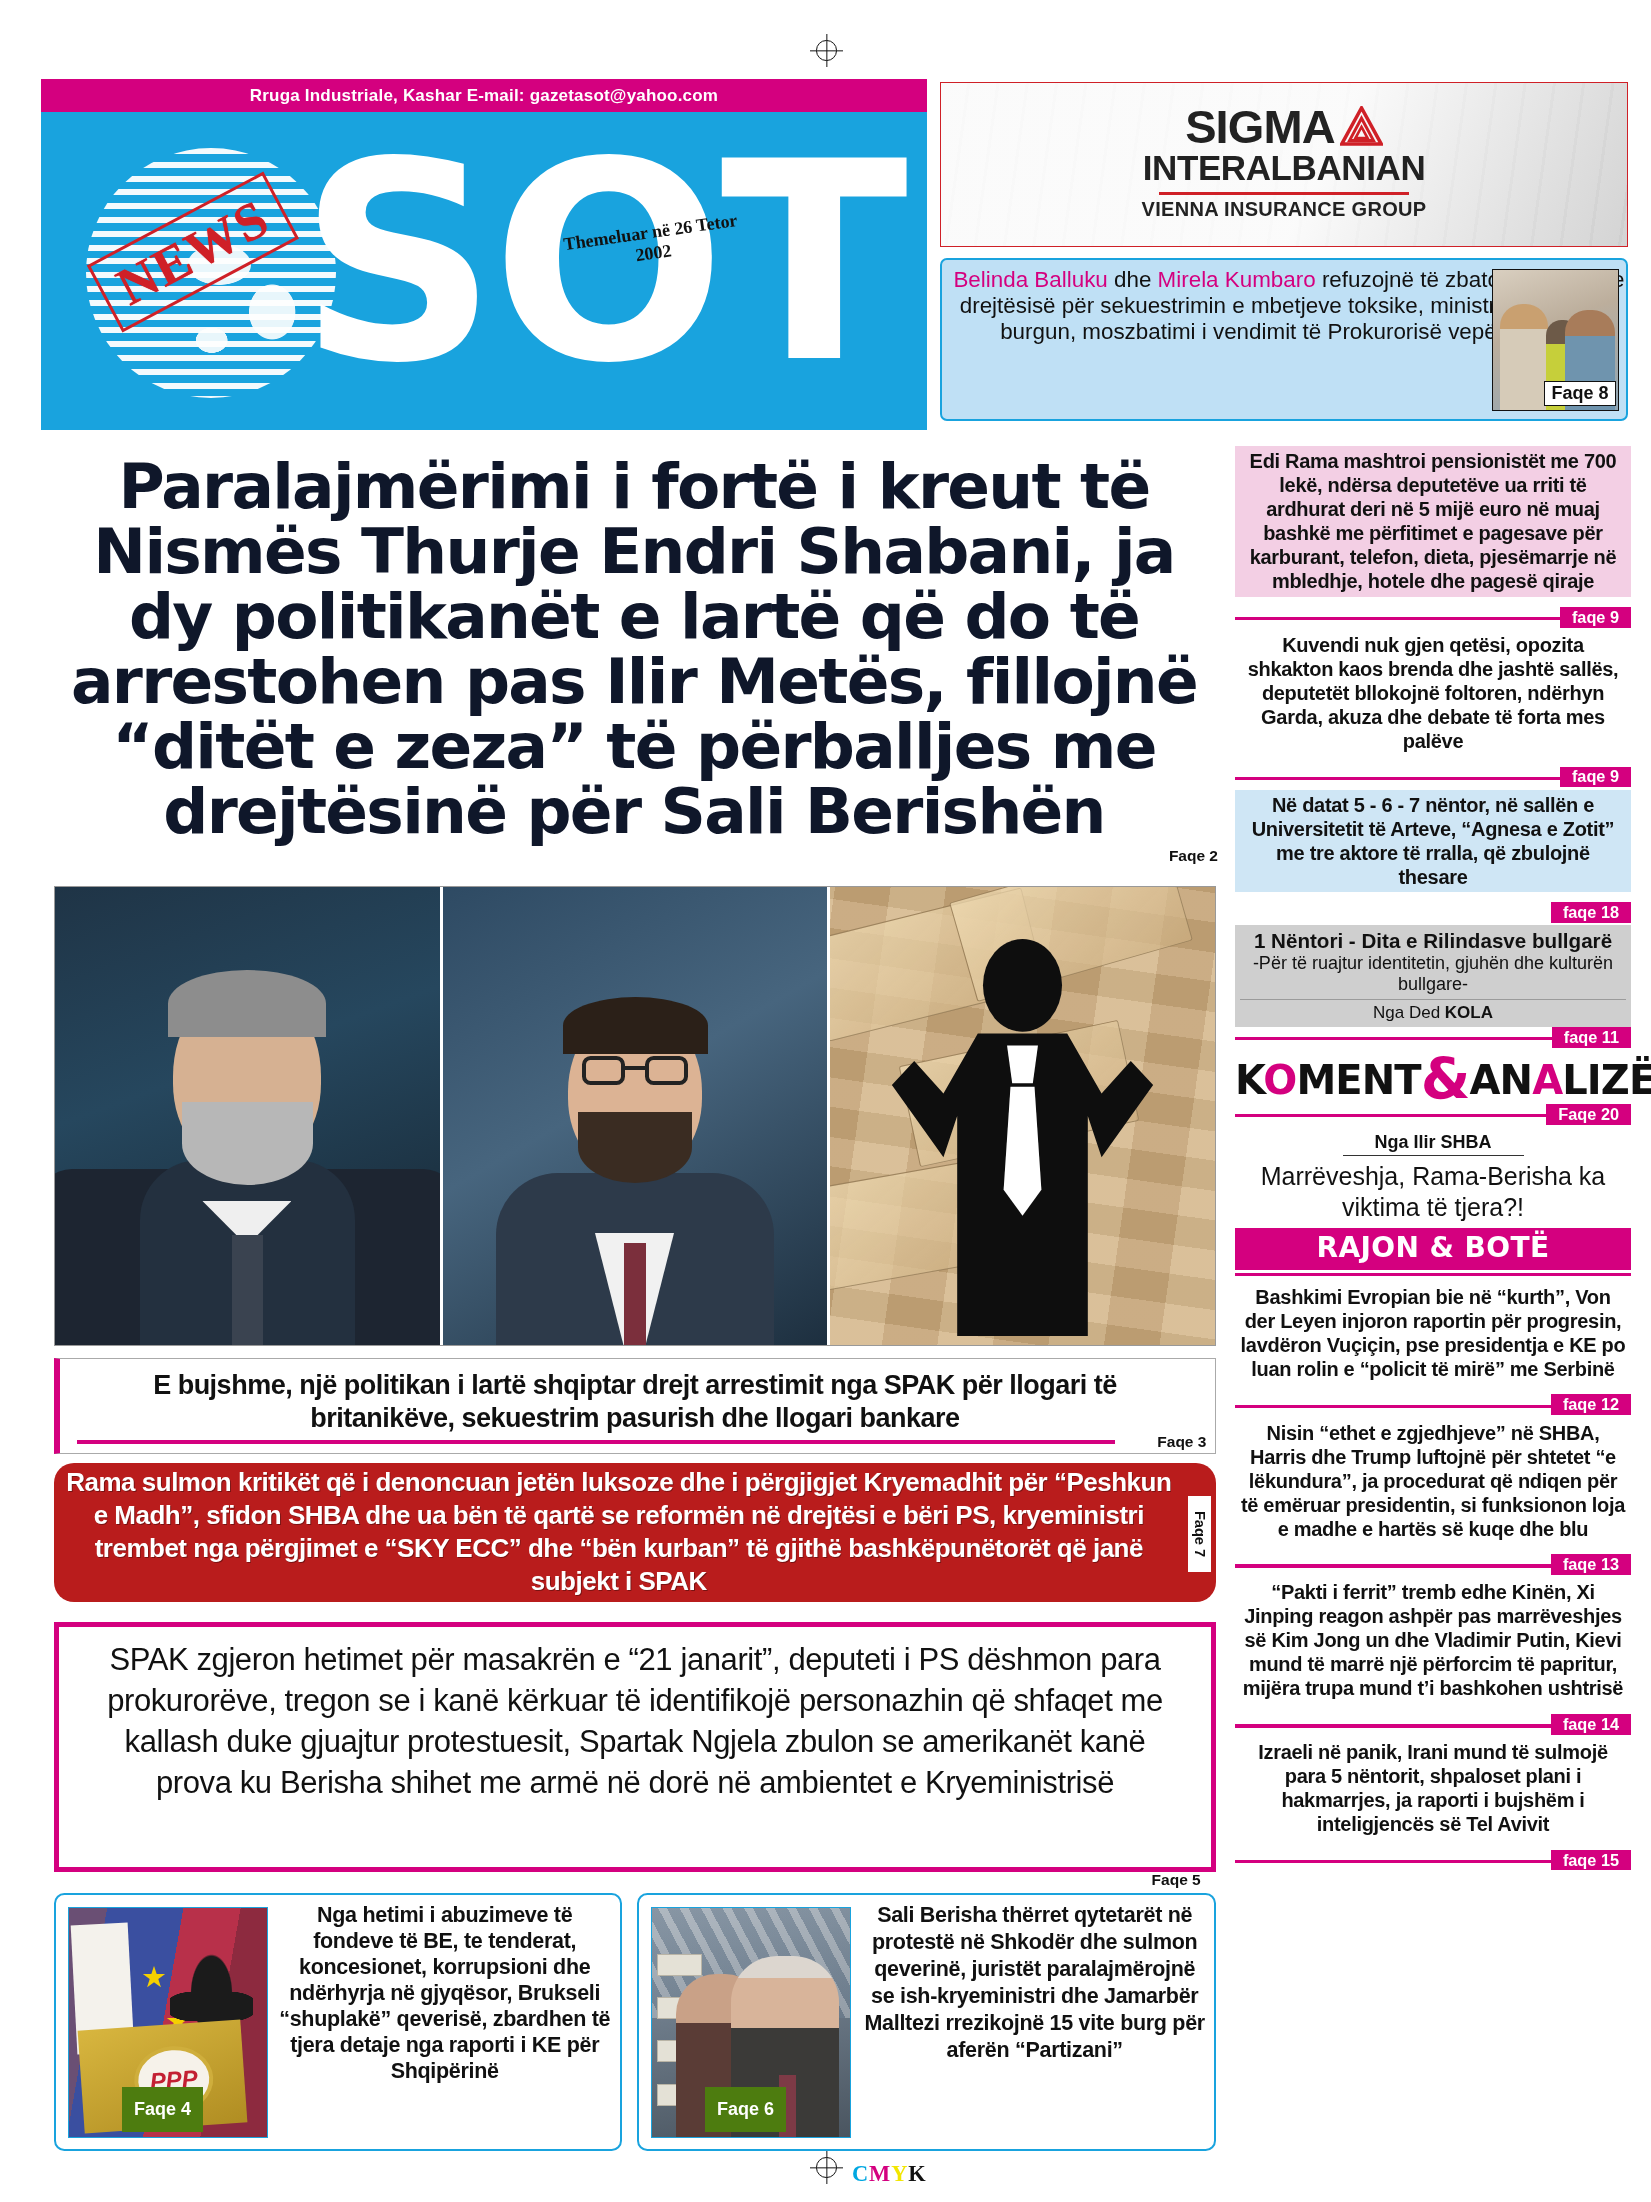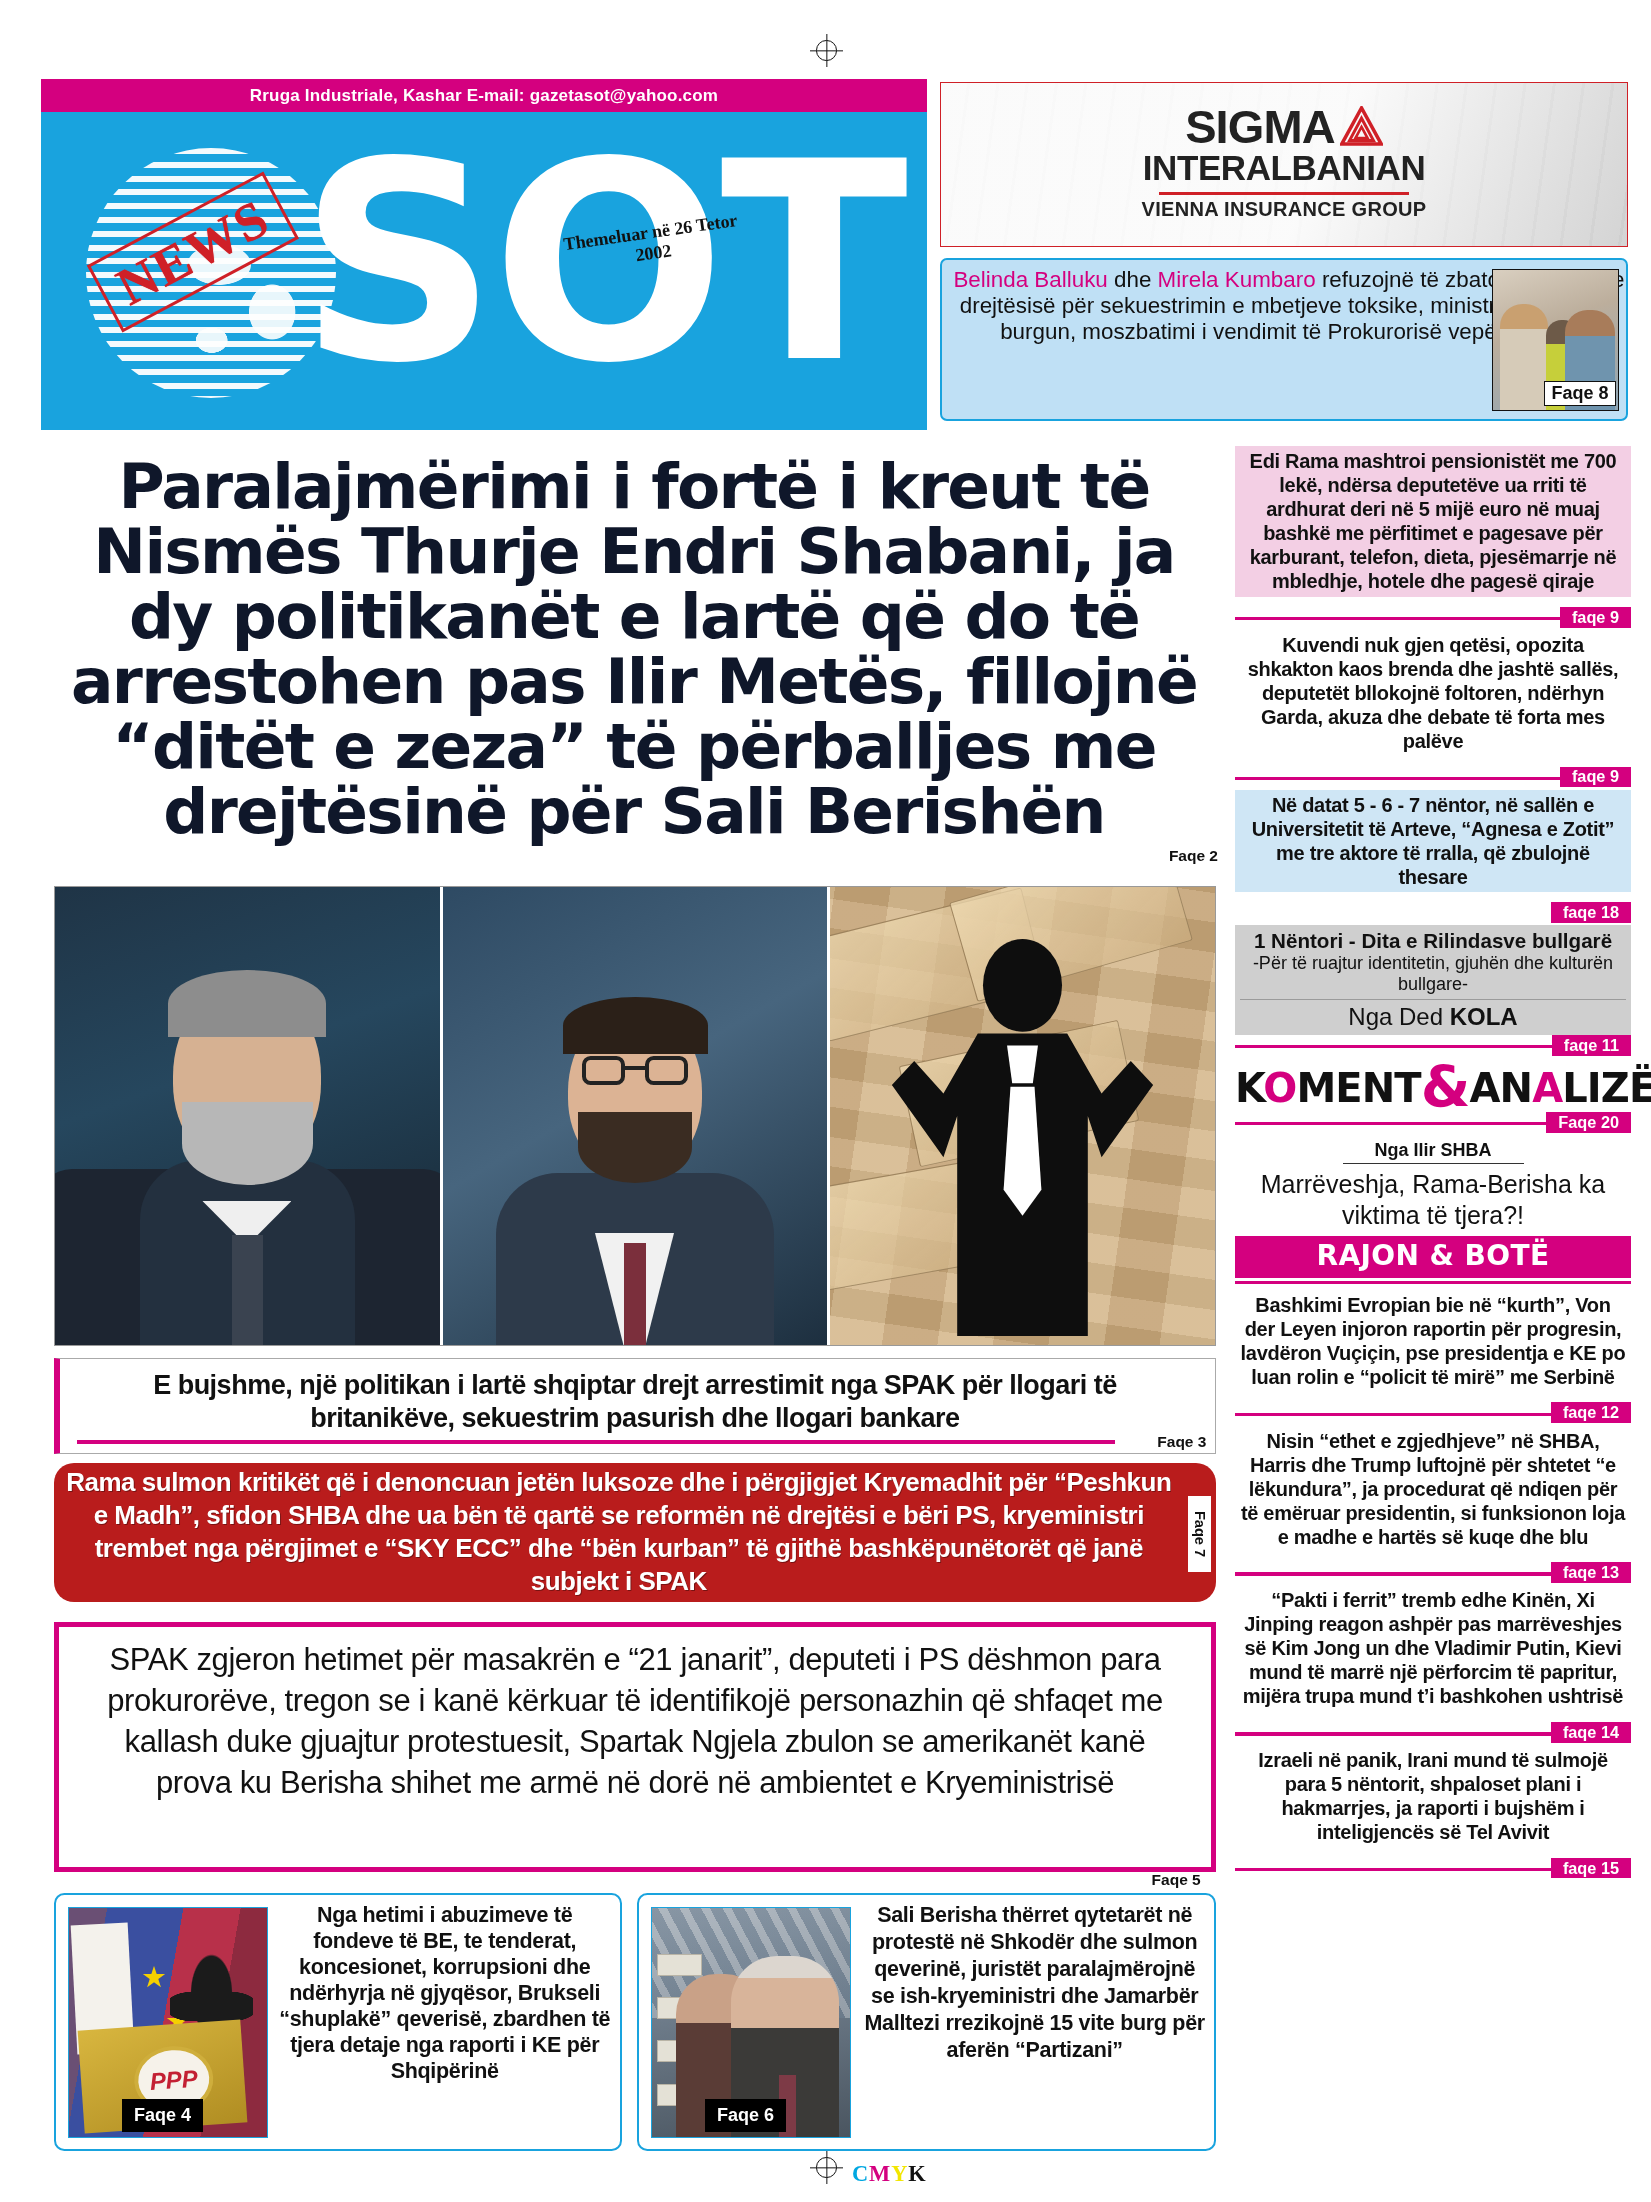--- a/index.html
+++ b/index.html
@@ -219,22 +219,22 @@
     position:absolute; left:12px; top:12px; width:200px; height:231px;
     border:1.7px solid #19a3de; overflow:hidden;
   }
   .teaser-text {
     position:absolute; left:222px; top:6.9px; right:8.6px;
     text-align:center; font-weight:bold; font-size:21.5px; line-height:26px;
     color:#111; letter-spacing:-0.3px;
   }
   .teaser.right .teaser-text { left:225px; font-size:21.5px; line-height:27px; }
   .t-tag {
-    position:absolute; left:53px; bottom:5.2px; background:#000000; color:#fff;
-    font-size:18px; font-weight:bold; padding:6px 12px;
+    position:absolute; left:53px; bottom:5.2px; background:#4d7c0f; color:#fff;
+    font-size:18px; font-weight:bold; padding:12px 12px;
   }
   .eu-flag { position:absolute; inset:0; background:
       linear-gradient(100deg, #6a4f74 0 16%, #3a4fa0 16% 48%, #b8304a 48% 72%, #8d2a3f 72% 100%); }
   .eu-doc { position:absolute; left:5.2px; top:15.5px; width:57px; height:129px; background:#f4f2ec;
             transform:rotate(-3deg); }
   .eu-star { position:absolute; color:#f5d000; font-size:29px; }
   .ppp-coin { position:absolute; left:12px; bottom:8.6px; width:163px; height:103px;
               background:linear-gradient(160deg,#d8b63f,#b08d22); transform:rotate(-4deg); }
   .ppp-circle { position:absolute; left:53px; top:22.4px; width:79px; height:67px; border-radius:50%;
                 background:#f6f2ea; border:4.3px solid #cfae3c; display:flex; align-items:center; justify-content:center;}
@@ -269,21 +269,21 @@
   .tagrow .tag {
     position:absolute; right:0; top:0; background:#d4007f; color:#fff;
     font-size:16.3px; font-weight:bold; padding:0.9px 12px;
   }
   .tagrow.nobar .bar { display:none; }
 
   .bullgare { background:#cfcfcf; padding:3.4px 5.2px; }
   .bullgare .b1 { text-align:center; font-weight:bold; font-size:20.6px; line-height:24px; color:#111; }
   .bullgare .b2 { text-align:center; font-size:18px; line-height:21.5px; color:#111; }
   .bullgare .bline { height:0.9px; background:#9b9b9b; margin:3.4px 0; }
-  .bullgare .b3 { text-align:center; font-size:24px; color:#111; }
+  .bullgare .b3 { text-align:center; font-size:17px; color:#111; }
 
   .koment {
     text-align:center; font-size:40px; font-weight:bold; letter-spacing:-0.9px;
     color:#111; line-height:48px; padding-top:5.2px;
     font-family:"DejaVu Sans", sans-serif;
   }
   .koment .amp { color:#d4007f; font-size:57px; vertical-align:-5.2px; }
   .koment .m { color:#d4007f; }
 
   .byline { text-align:center; font-size:18px; font-weight:bold; color:#111; padding:5.2px 0 1.7px; }

